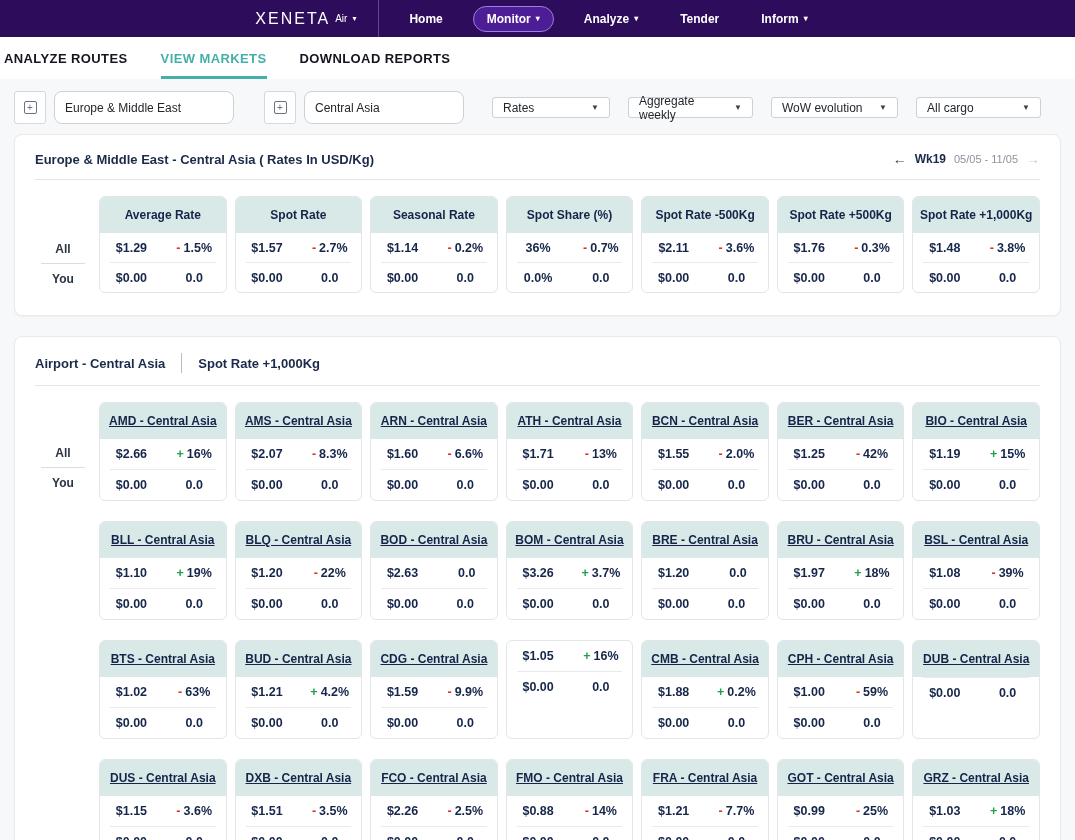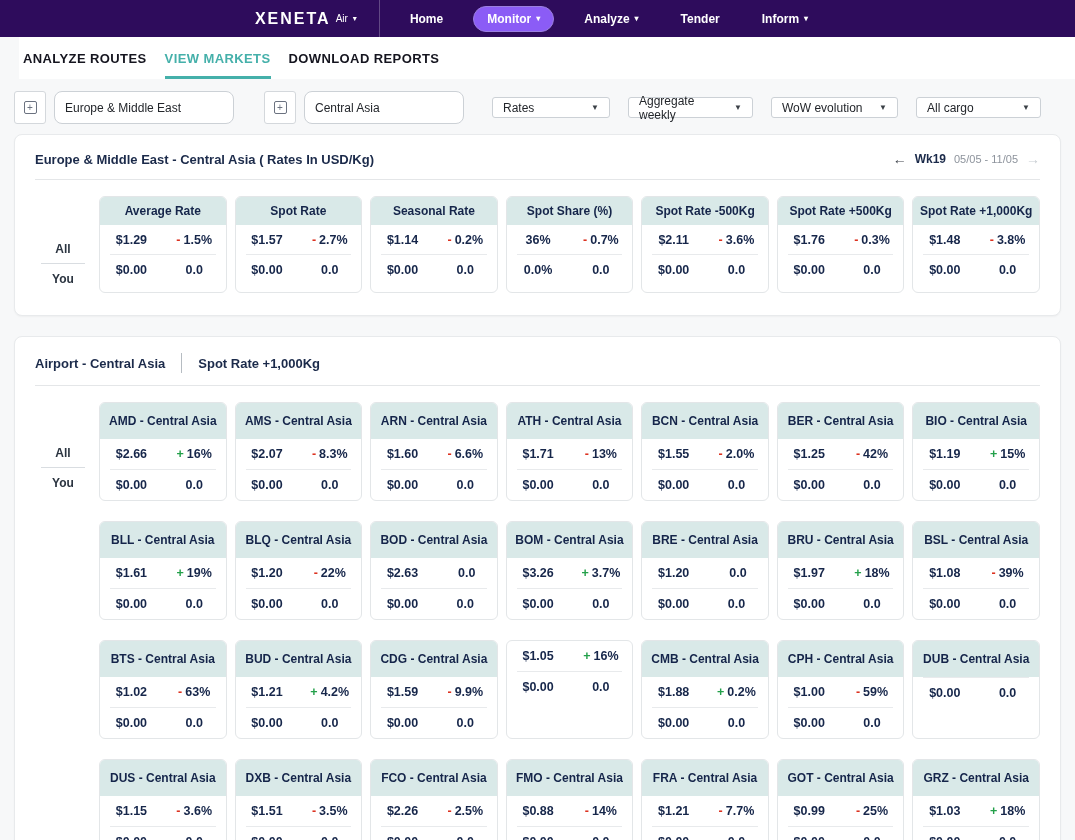--- a/index.html
+++ b/index.html
@@ -2,30 +2,30 @@
 <html><head>
 <meta charset="utf-8">
 <style>
   * { margin:0; padding:0; box-sizing:border-box; }
   html,body { width:1075px; height:840px; overflow:hidden; background:#f7f8f9;
     font-family:"Liberation Sans", sans-serif; color:#1b2a4a; }
 
   
   .navbar { height:37px; background:#2e0c5c; display:flex; align-items:center; justify-content:center; gap:0; }
   .brand { display:flex; align-items:center; gap:5px; color:#fff; cursor:pointer; padding-right:22px; }
-  .brand-main { font-size:16px; font-weight:700; letter-spacing:2px; }
+  .brand-main { font-size:16px; font-weight:400; letter-spacing:2px; }
   .brand-sub { font-size:10px; font-weight:400; }
   .nav-divider { width:1px; height:37px; background:rgba(255,255,255,.25); margin-right:18px; }
   .nav-items { display:flex; align-items:center; gap:18px; }
   .nav-item { color:#fff; font-size:12px; font-weight:600; padding:5px 12px; cursor:pointer; display:flex; align-items:center; gap:5px; }
-  .nav-item.active { background:#8b5cf6; border:1px solid #9b7fe0; border-radius:14px; padding:5px 13px; }
+  .nav-item.active { background:#4c1d95; border:1px solid #9b7fe0; border-radius:14px; padding:5px 13px; }
   .chev { font-size:8px; color:#fff; }
 
   
-  .tabbar { height:42px; background:#fff; display:flex; align-items:center; padding:0 4px; gap:18px;margin-left:19px; }
+  .tabbar { height:42px; background:#fff; display:flex; align-items:center; padding:0 4px; gap:33px; }
   .tab { font-size:13px; font-weight:700; letter-spacing:.4px; color:#15151f; cursor:pointer;
     height:42px; display:flex; align-items:center; border-bottom:3px solid transparent; padding-top:3px; }
   .tab.active { color:#45b0aa; border-bottom:3px solid #45b0aa; }
 
   
   .filters { display:flex; align-items:center; padding:12px 14px 10px 14px; gap:8px; }
   .addbtn { width:32px; height:33px; background:#fff; border:1px solid #d4d8dc; border-radius:3px;
     display:flex; align-items:center; justify-content:center; cursor:pointer; }
   .addbtn .plus-ic { width:13px; height:13px; border:1px solid #6b7280; border-radius:2px; font-size:10px;
     line-height:11px; text-align:center; color:#6b7280; }
@@ -54,23 +54,23 @@
   .metric-grid { display:grid; grid-template-columns:56px repeat(7,1fr); column-gap:8px; row-gap:20px; }
 
   .rowlabels { display:flex; flex-direction:column; }
   .rowlabels .sp { height:38px; }
   .rowlabels .sp.air { height:36px; }
   .rowlabels .lbl { height:29px; display:flex; align-items:center; justify-content:center;
     font-size:12px; font-weight:700; color:#2b3440; }
   .rowlabels .ldiv { height:1px; background:#d9dde1; margin:0 6px; }
 
   .mcard { background:#fff; border:1px solid #e3e6e8; border-radius:6px; overflow:hidden; }
-  .mcard-head { background:#d9e9e8; height:28px; display:flex; align-items:center; justify-content:center;
+  .mcard-head { background:#d9e9e8; height:36px; display:flex; align-items:center; justify-content:center;
     font-size:12px; font-weight:700; color:#15254a; text-align:center; padding:0 4px; }
-  .mcard-head.air { height:36px; cursor:pointer; }
+  .mcard-head.air { height:36px; cursor:pointer;text-decoration:underline; }
   .vrow { height:29px; display:flex; align-items:center; }
   .vrow.air { height:30px; }
   .vcell { width:50%; text-align:center; font-size:12.5px; font-weight:700; color:#16264a; }
   .vdiv { height:1px; background:#e8eaec; margin:0 10px; }
   .sign { font-weight:700; margin-right:3px; }
   .sign.neg { color:#dc3220; }
   .sign.pos { color:#23a04a; }
 
   .airhead { display:flex; align-items:center; }
   .air-vert { width:1px; height:20px; background:#b6bcc2; margin:0 16px; }
@@ -357,21 +357,21 @@
     <div class="vdiv"></div>
     <div class="vrow air">
       <div class="vcell">$0.00</div>
       <div class="vcell">0.0</div>
     </div>
   </div>
 <div></div>
   <div class="mcard">
     <div class="mcard-head air">BLL - Central Asia</div>
     <div class="vrow air">
-      <div class="vcell">$1.61</div>
+      <div class="vcell">$1.10</div>
       <div class="vcell"><span class="sign pos">+</span><span>19%</span></div>
     </div>
     <div class="vdiv"></div>
     <div class="vrow air">
       <div class="vcell">$0.00</div>
       <div class="vcell">0.0</div>
     </div>
   </div>
 
   <div class="mcard">

